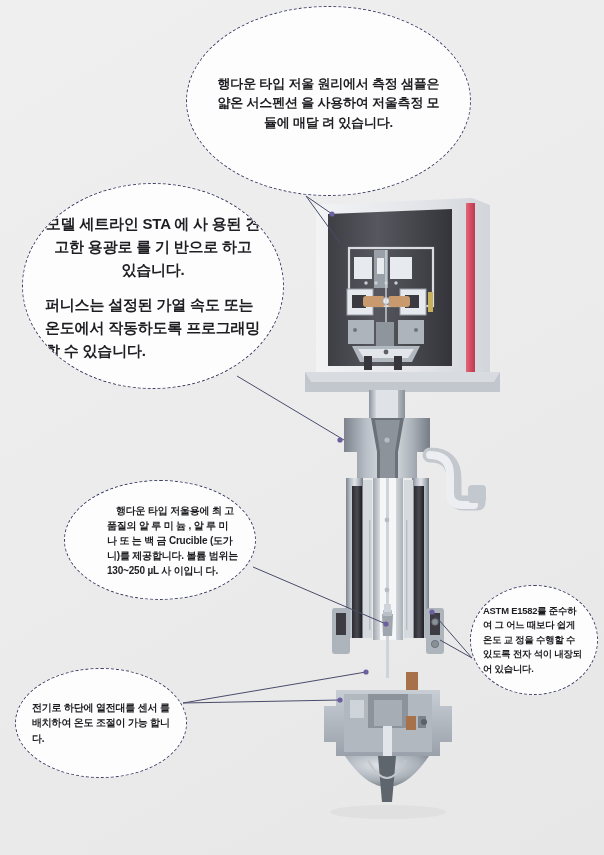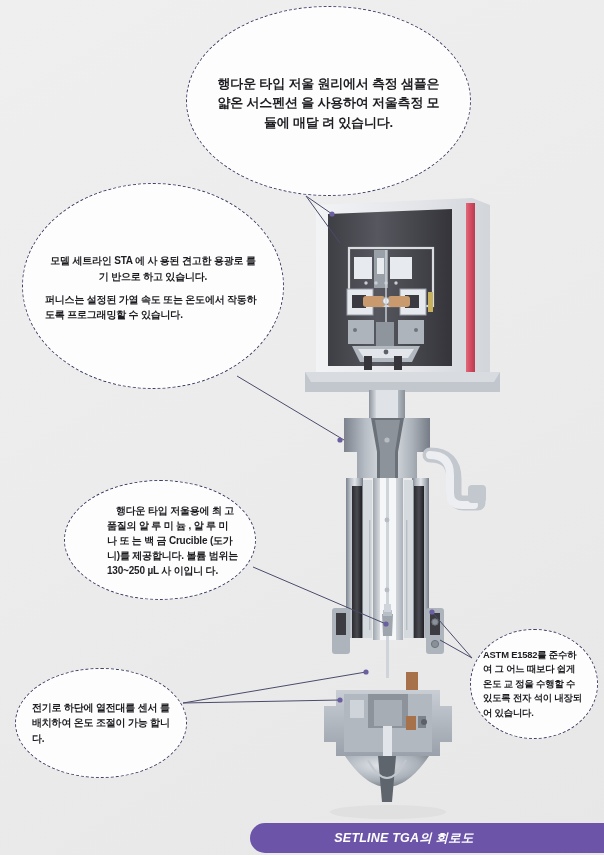--- a/index.html
+++ b/index.html
@@ -69,33 +69,33 @@
     padding: 22px 26px 18px 26px;
   }
   #callout-weighing p { font-size: 13px; line-height: 1.5; }
 
   
   #callout-furnace {
     left: 22px; top: 183px;
     width: 262px; height: 206px;
     padding: 24px 22px 20px 22px;
   }
-  #callout-furnace p { font-size: 10px; line-height: 1.52; }
+  #callout-furnace p { font-size: 15px; line-height: 1.52; }
 
   
   #callout-crucible {
     left: 64px; top: 480px;
     width: 192px; height: 120px;
     padding: 16px 16px;
   }
   #callout-crucible p { font-size: 10px; line-height: 1.5; margin-left: 26px; }
 
   
   #callout-astm {
-    left: 470px; top: 629px;
+    left: 470px; top: 585px;
     width: 128px; height: 110px;
     padding: 14px 12px;
   }
   #callout-astm p { font-size: 9.4px; line-height: 1.55; }
 
   
   #callout-thermocouple {
     left: 15px; top: 668px;
     width: 172px; height: 110px;
     padding: 14px 16px;
@@ -331,17 +331,14 @@
   </div>
 
   <div class="callout" id="callout-astm">
     <p class="c-just">ASTM E1582를 준수하여 그 어느 때보다 쉽게 온도 교 정을 수행할 수 있도록 전자 석이 내장되어 있습니다.</p>
   </div>
 
   <div class="callout" id="callout-thermocouple">
     <p class="c-just">전기로 하단에 열전대를 센서 를 배치하여 온도 조절이 가능 합니다.</p>
   </div>
 
-  <div id="caption-bar">
-    <span class="caption-text">SETLINE TGA의 회로도</span>
-  </div>
 
 </div>
 
 </body></html>

